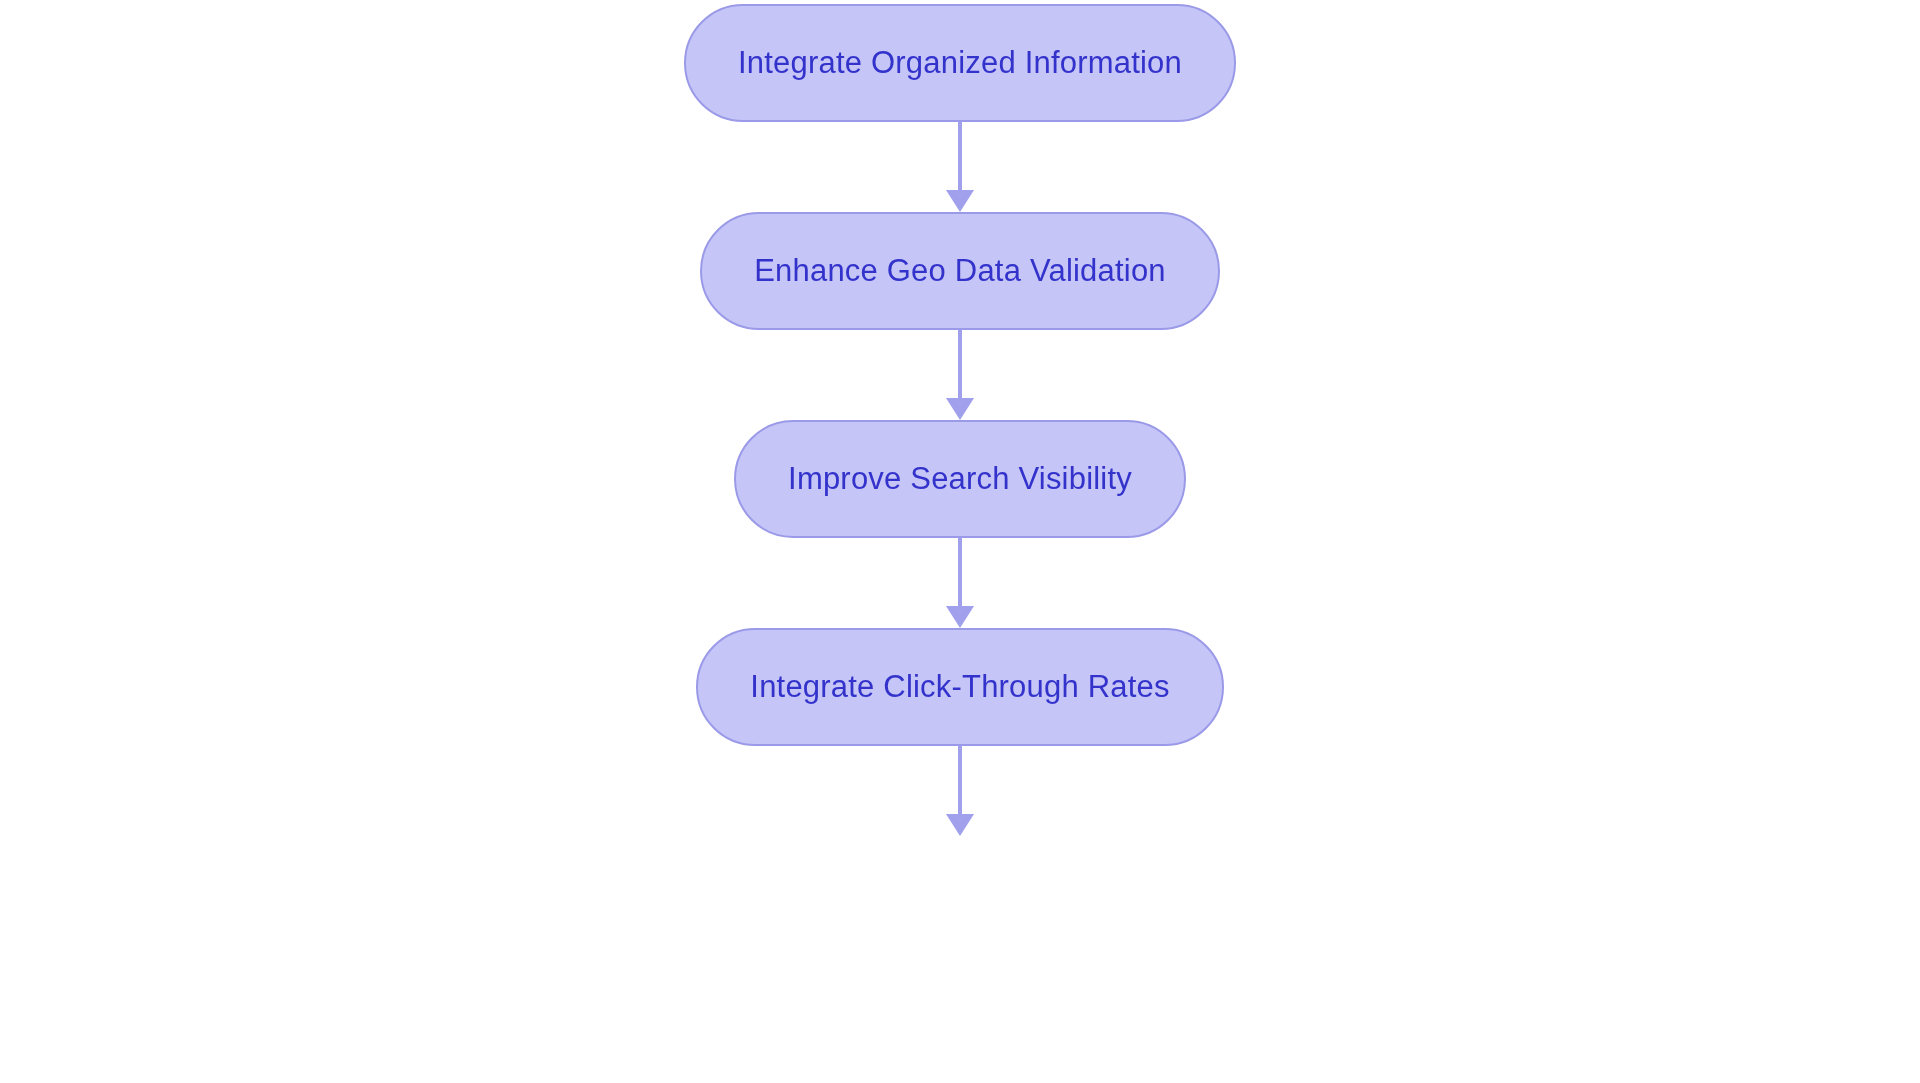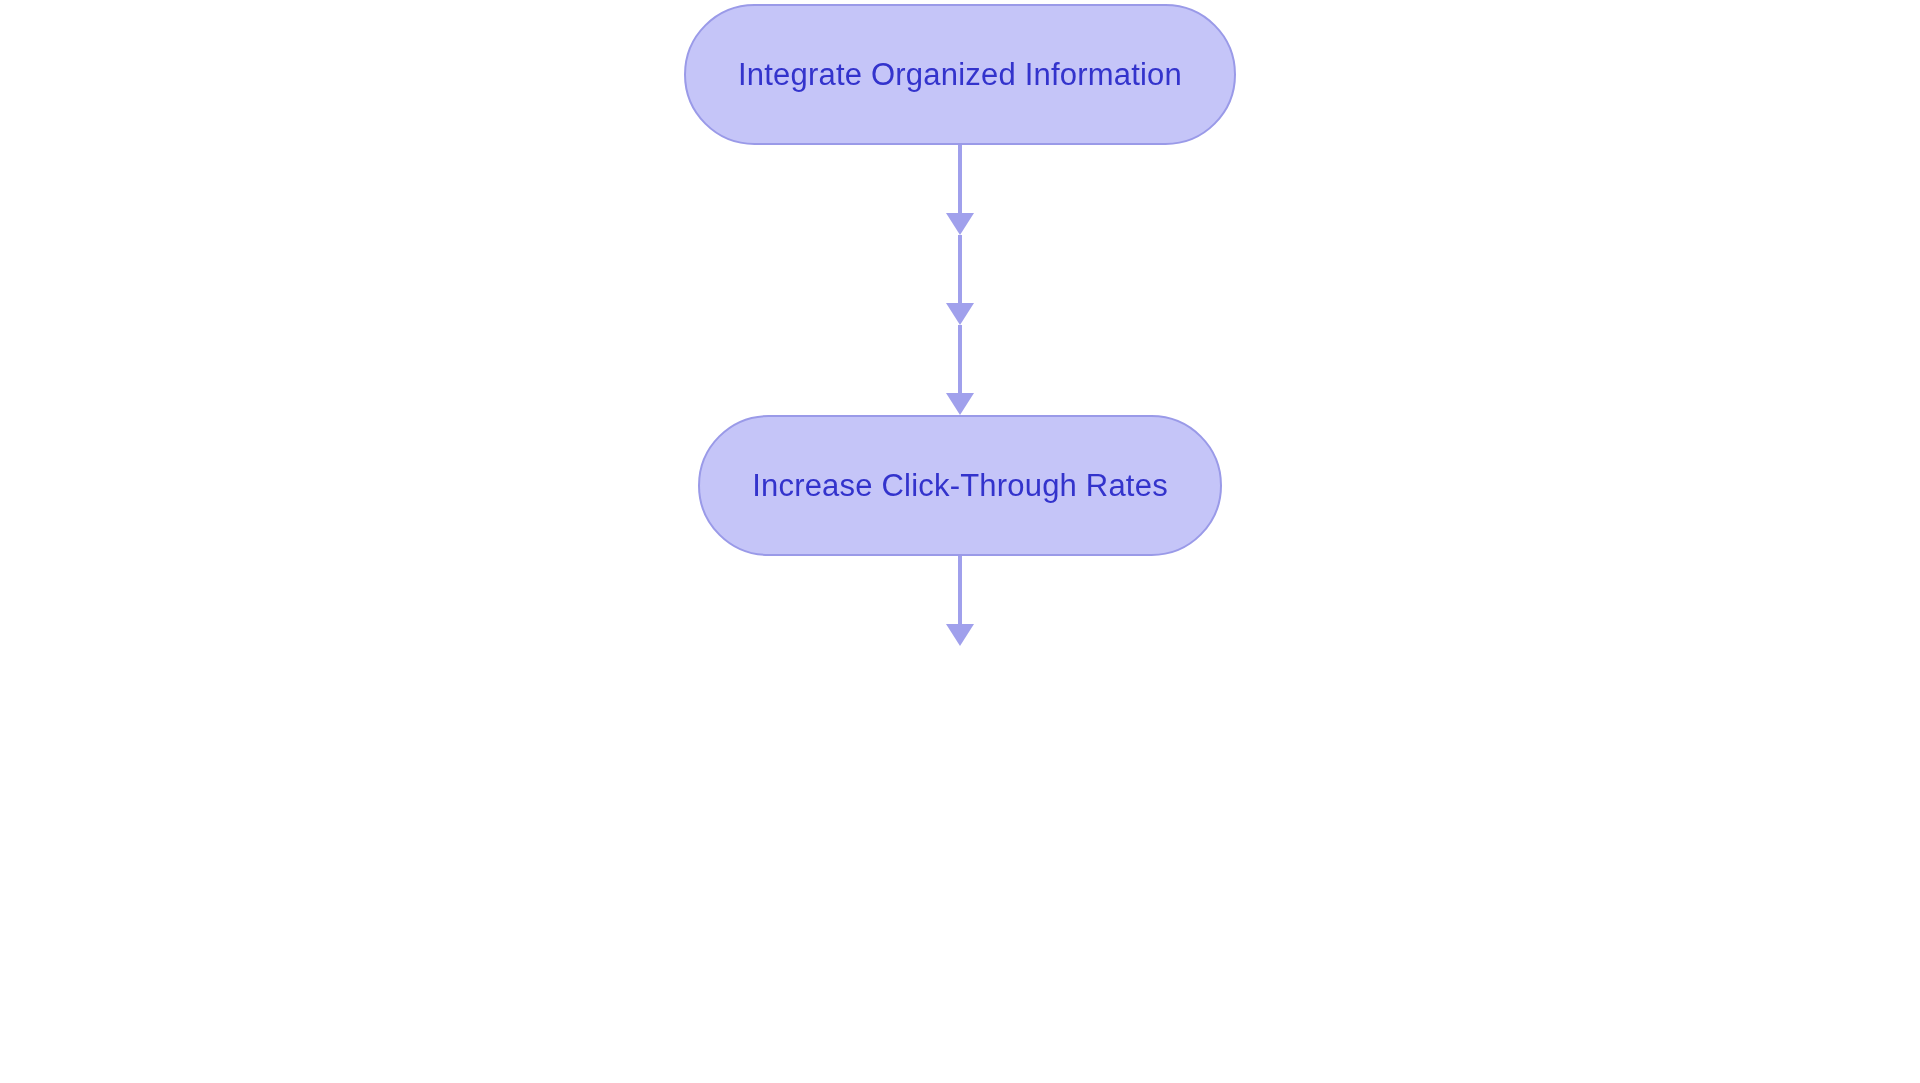--- a/index.html
+++ b/index.html
@@ -42,21 +42,21 @@
     background: #c5c5f8;
     border: 2px solid #9a9ae8;
     border-radius: 999px;
     color: #3333cc;
     font-family: "Liberation Sans", sans-serif;
     font-size: 31px;
     font-weight: 400;
     letter-spacing: 0.2px;
     white-space: nowrap;
     text-align: center;
-    height: 141px;
+    height: 118px;
     padding: 0 52px;
   }
 
   .edge {
     position: relative;
     width: 30px;
     display: flex;
     flex-direction: column;
     align-items: center;
     justify-content: flex-start;
@@ -97,34 +97,40 @@
 
     <div class="node">
       <span>Integrate Organized Information</span>
     </div>
 
     <div class="edge edge-0">
       <div class="edge-shaft"></div>
       <div class="edge-head"></div>
     </div>
 
+    <div class="node">
+      <span>Enhance Geo Data Validation</span>
+    </div>
 
     <div class="edge edge-1">
       <div class="edge-shaft"></div>
       <div class="edge-head"></div>
     </div>
 
+    <div class="node">
+      <span>Improve Search Visibility</span>
+    </div>
 
     <div class="edge edge-2">
       <div class="edge-shaft"></div>
       <div class="edge-head"></div>
     </div>
 
     <div class="node">
-      <span>Increase Click-Through Rates</span>
+      <span>Integrate Click-Through Rates</span>
     </div>
 
     <div class="edge edge-3">
       <div class="edge-shaft"></div>
       <div class="edge-head"></div>
     </div>
 
 
   </div>
 </div>

